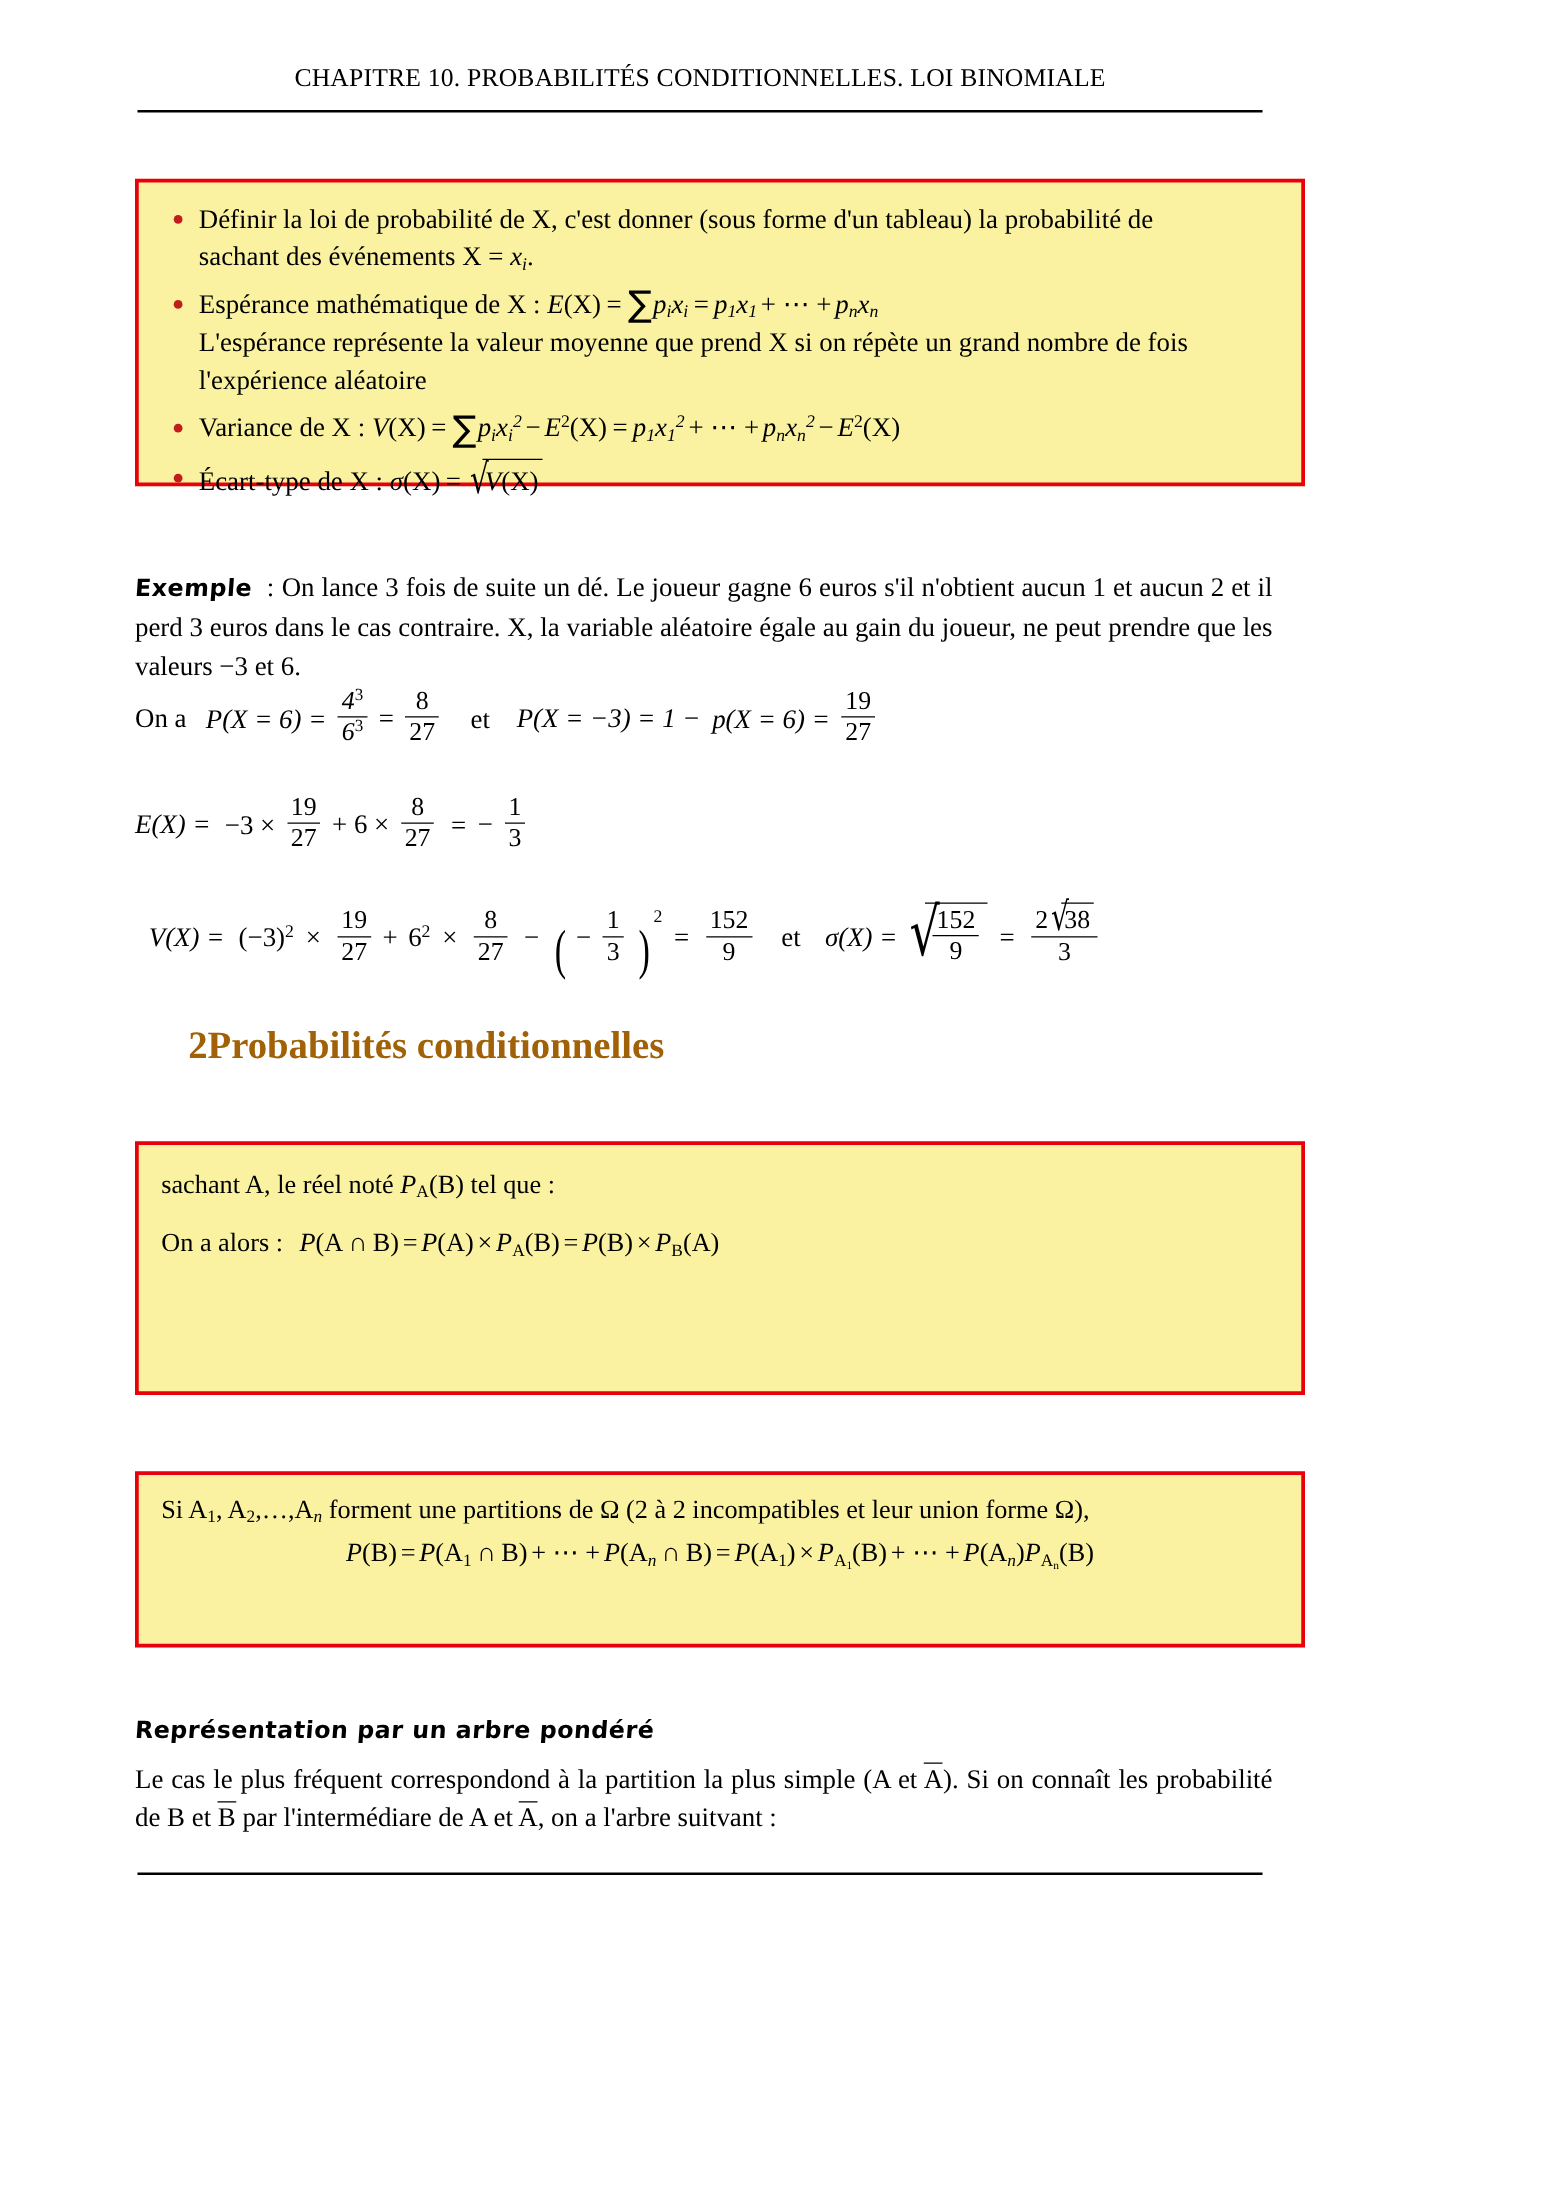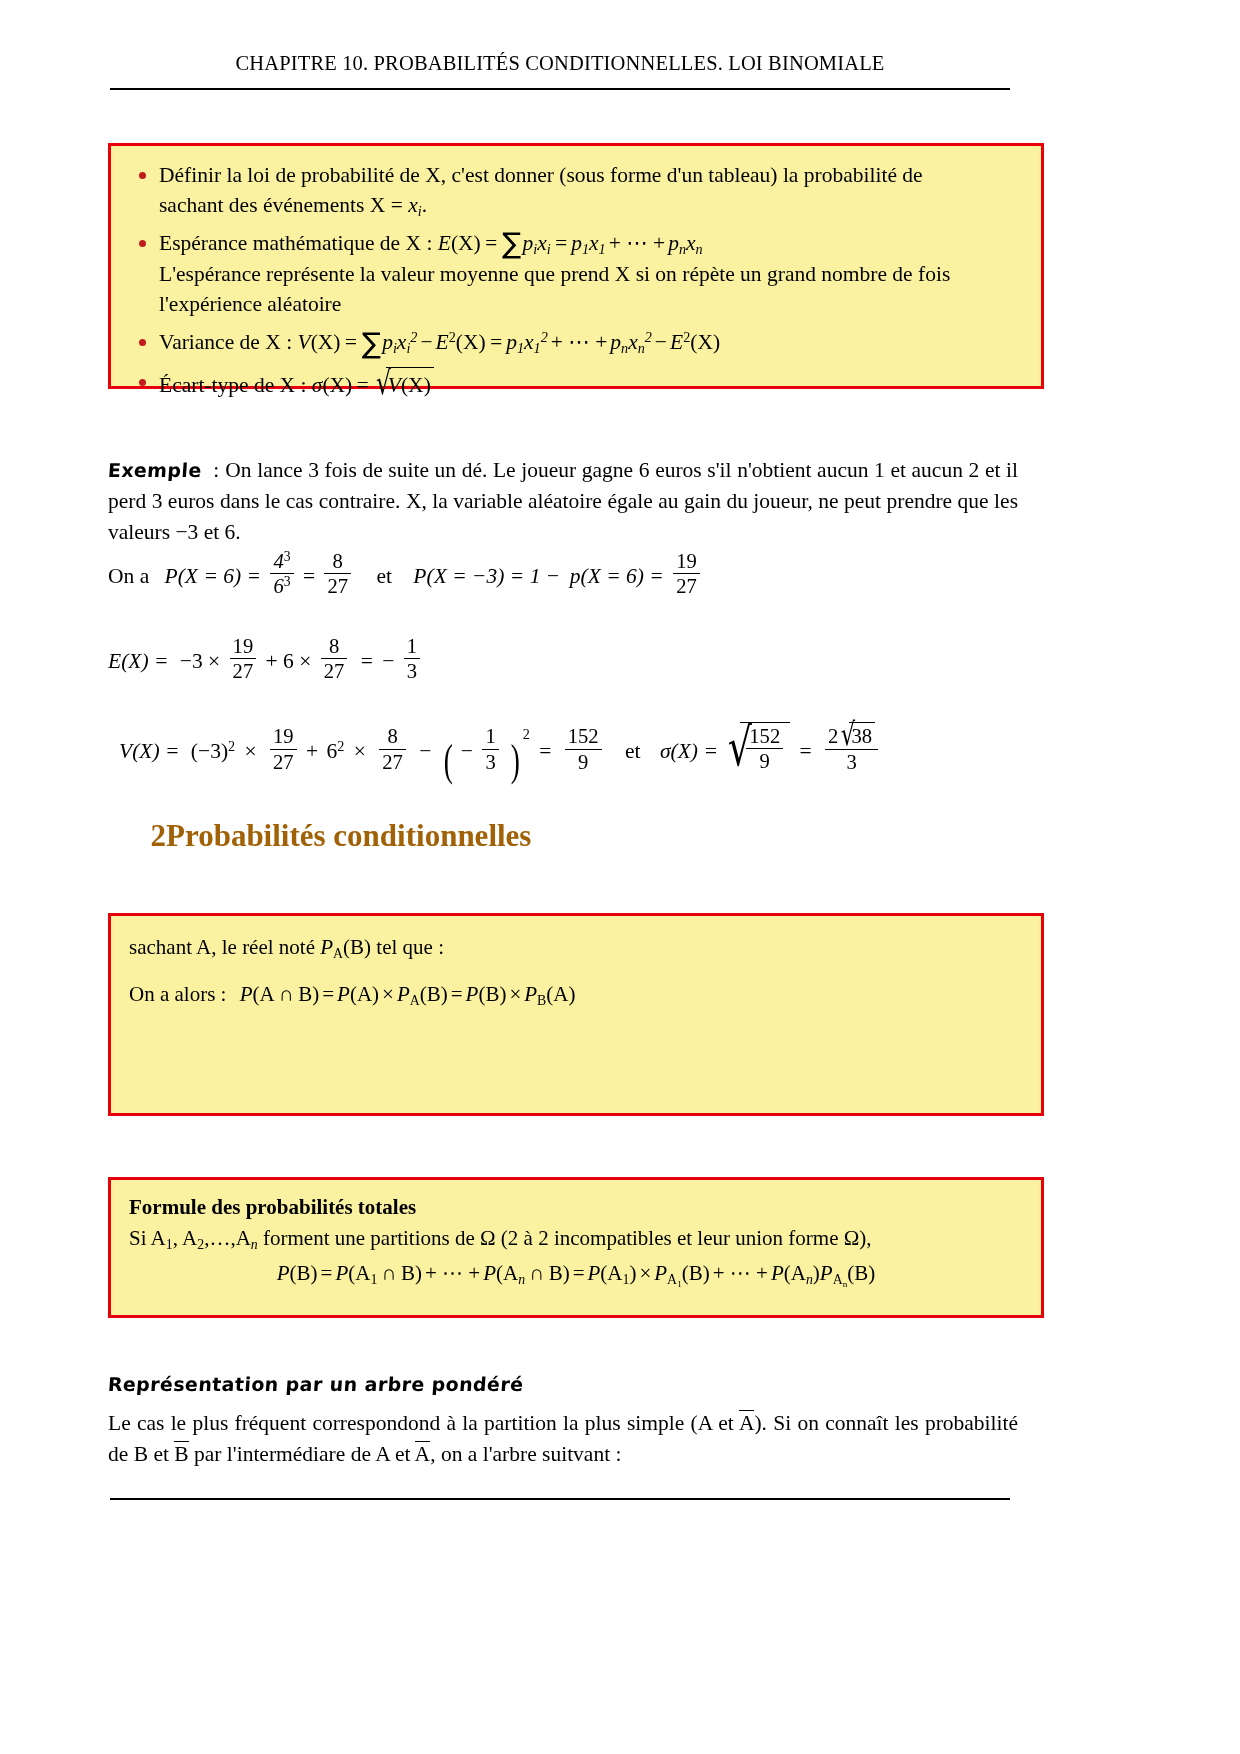--- a/index.html
+++ b/index.html
@@ -325,21 +325,20 @@
       </div>
       <div style="margin-top:16px">
         <span>On a alors :</span>
         <span class="mi" style="padding-left:8px">P<span class="mup">(A ∩ B)</span><span class="op mup">=</span>P<span class="mup">(A)</span><span class="op mup">×</span>P<sub class="mup">A</sub><span class="mup">(B)</span><span class="op mup">=</span>P<span class="mup">(B)</span><span class="op mup">×</span>P<sub class="mup">B</sub><span class="mup">(A)</span></span>
       </div>
     </div>
   </div>
 
   <div class="box box3">
     <div class="box3-inner box-text">
-      <div class="bold">Formule des probabilités totales</div>
       <div>
         <span>Si A</span><sub>1</sub><span>, A</span><sub>2</sub><span>,…,A</span><sub class="mi">n</sub><span> forment une partitions de Ω (2 à 2 incompatibles et leur union forme Ω),</span>
       </div>
       <div class="centered-eq" style="margin-top:4px">
         <span class="mi">P<span class="mup">(B)</span><span class="op mup">=</span>P<span class="mup">(A</span><sub class="mup">1</sub><span class="mup"> ∩ B)</span><span class="op mup">+ ⋯ +</span>P<span class="mup">(A</span><sub>n</sub><span class="mup"> ∩ B)</span><span class="op mup">=</span>P<span class="mup">(A</span><sub class="mup">1</sub><span class="mup">)</span><span class="op mup">×</span>P<sub class="mup">A<sub class="mup">1</sub></sub><span class="mup">(B)</span><span class="op mup">+ ⋯ +</span>P<span class="mup">(A</span><sub>n</sub><span class="mup">)</span>P<sub class="mup">A<sub>n</sub></sub><span class="mup">(B)</span></span>
       </div>
     </div>
   </div>
 
   <div style="position:absolute; left:108px; top:1373px;">

